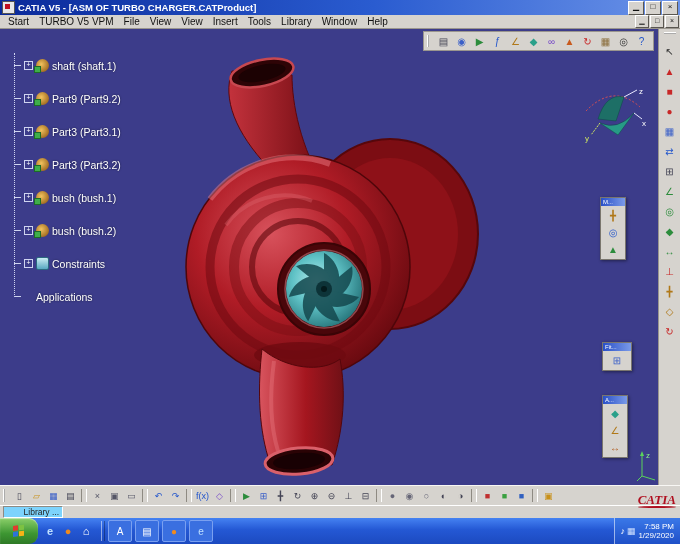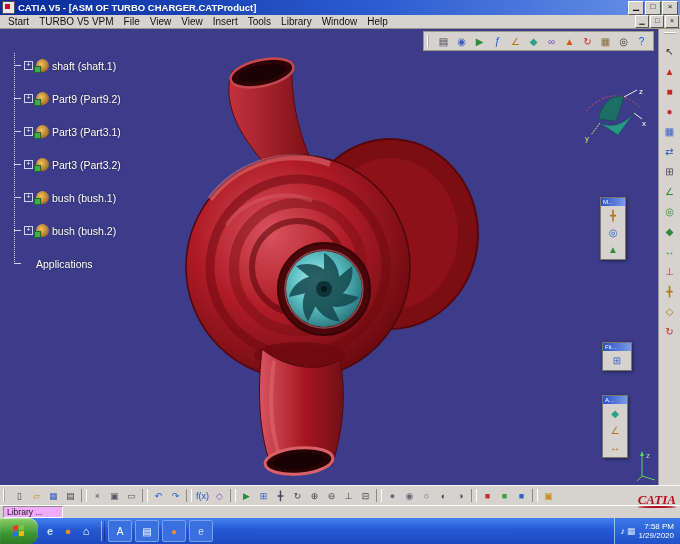--- a/index.html
+++ b/index.html
@@ -63,21 +63,21 @@
   .axisind{position:absolute;left:636px;top:419px;width:22px;height:34px;}
 
   
   .bottombar{position:absolute;top:485px;left:0;width:680px;height:20px;background:#d6d3ce;border-top:1px solid #f8f7f4;display:flex;align-items:center;padding:0 3px;box-sizing:border-box;}
   .bottombar .grip{width:3px;height:13px;border-left:2px ridge #fff;margin-right:3px;}
   .bicon{width:17px;height:16px;display:flex;align-items:center;justify-content:center;font-size:9px;overflow:hidden;flex:0 0 auto;}
   .bicon[data-kind="sep"]{width:4px;height:13px;border-left:1px solid #8e8a82;border-right:1px solid #fff;margin:0 2px;}
 
   
   .statusbar{position:absolute;top:505px;left:0;width:680px;height:13px;background:#d6d3ce;border-top:1px solid #fff;display:flex;align-items:center;font-size:8.5px;color:#222;box-sizing:border-box;padding:0 3px;gap:4px;}
-  .libbox{min-width:52px;padding:0 3px;height:10px;line-height:10px;border:1px solid;border-color:#8e8a82 #fff #fff #8e8a82;background:#f0abfc;}
+  .libbox{min-width:52px;padding:0 3px;height:10px;line-height:10px;border:1px solid;border-color:#8e8a82 #fff #fff #8e8a82;background:#7dd3fc;text-align:right;}
   .cmdbox{width:118px;height:10px;line-height:10px;border:1px solid;border-color:#8e8a82 #fff #fff #8e8a82;background:#eceae6;padding:0 3px;}
   .brand{position:absolute;right:4px;top:492px;font-family:"Liberation Serif",serif;font-style:italic;font-weight:bold;font-size:13px;color:#b01020;z-index:5;}
   .brand::after{content:"";display:block;height:2px;background:#b01020;border-radius:50%;margin-top:-2px;transform:skewX(-30deg);}
 
   
   .taskbar{position:absolute;top:518px;left:0;width:680px;height:26px;background:linear-gradient(#4582f2,#2458d4 45%,#1c4ac0);display:flex;align-items:center;}
   .startbtn{height:26px;width:38px;background:linear-gradient(#8cd06a,#3d9632 60%,#2e7a26);border-radius:0 9px 9px 0;display:flex;align-items:center;justify-content:center;box-shadow:inset 0 1px 1px rgba(255,255,255,.5);flex:0 0 auto;}
   .ql{display:flex;align-items:center;gap:2px;padding:0 4px;}
   .qlicon{width:16px;height:16px;display:flex;align-items:center;justify-content:center;font-size:11px;font-weight:bold;}
   .tdiv{width:2px;height:20px;border-left:1px solid rgba(255,255,255,.5);border-right:1px solid rgba(0,0,0,.3);margin:0 3px;}
@@ -227,20 +227,25 @@
             <span class="tico" data-icon="part"></span>
             <span class="tlabel">bush (bush.1)</span>
           </li>
 
           <li class="tree-row">
             <span class="exp" data-exp="true"></span>
             <span class="tico" data-icon="part"></span>
             <span class="tlabel">bush (bush.2)</span>
           </li>
 
+          <li class="tree-row">
+            <span class="exp" data-exp="true"></span>
+            <span class="tico" data-icon="constraints"></span>
+            <span class="tlabel">Constraints</span>
+          </li>
 
           <li class="tree-row">
             <span class="exp" data-exp="false"></span>
 
             <span class="tlabel">Applications</span>
           </li>
         </ul>
     </div>
 
     <div class="toptools">

